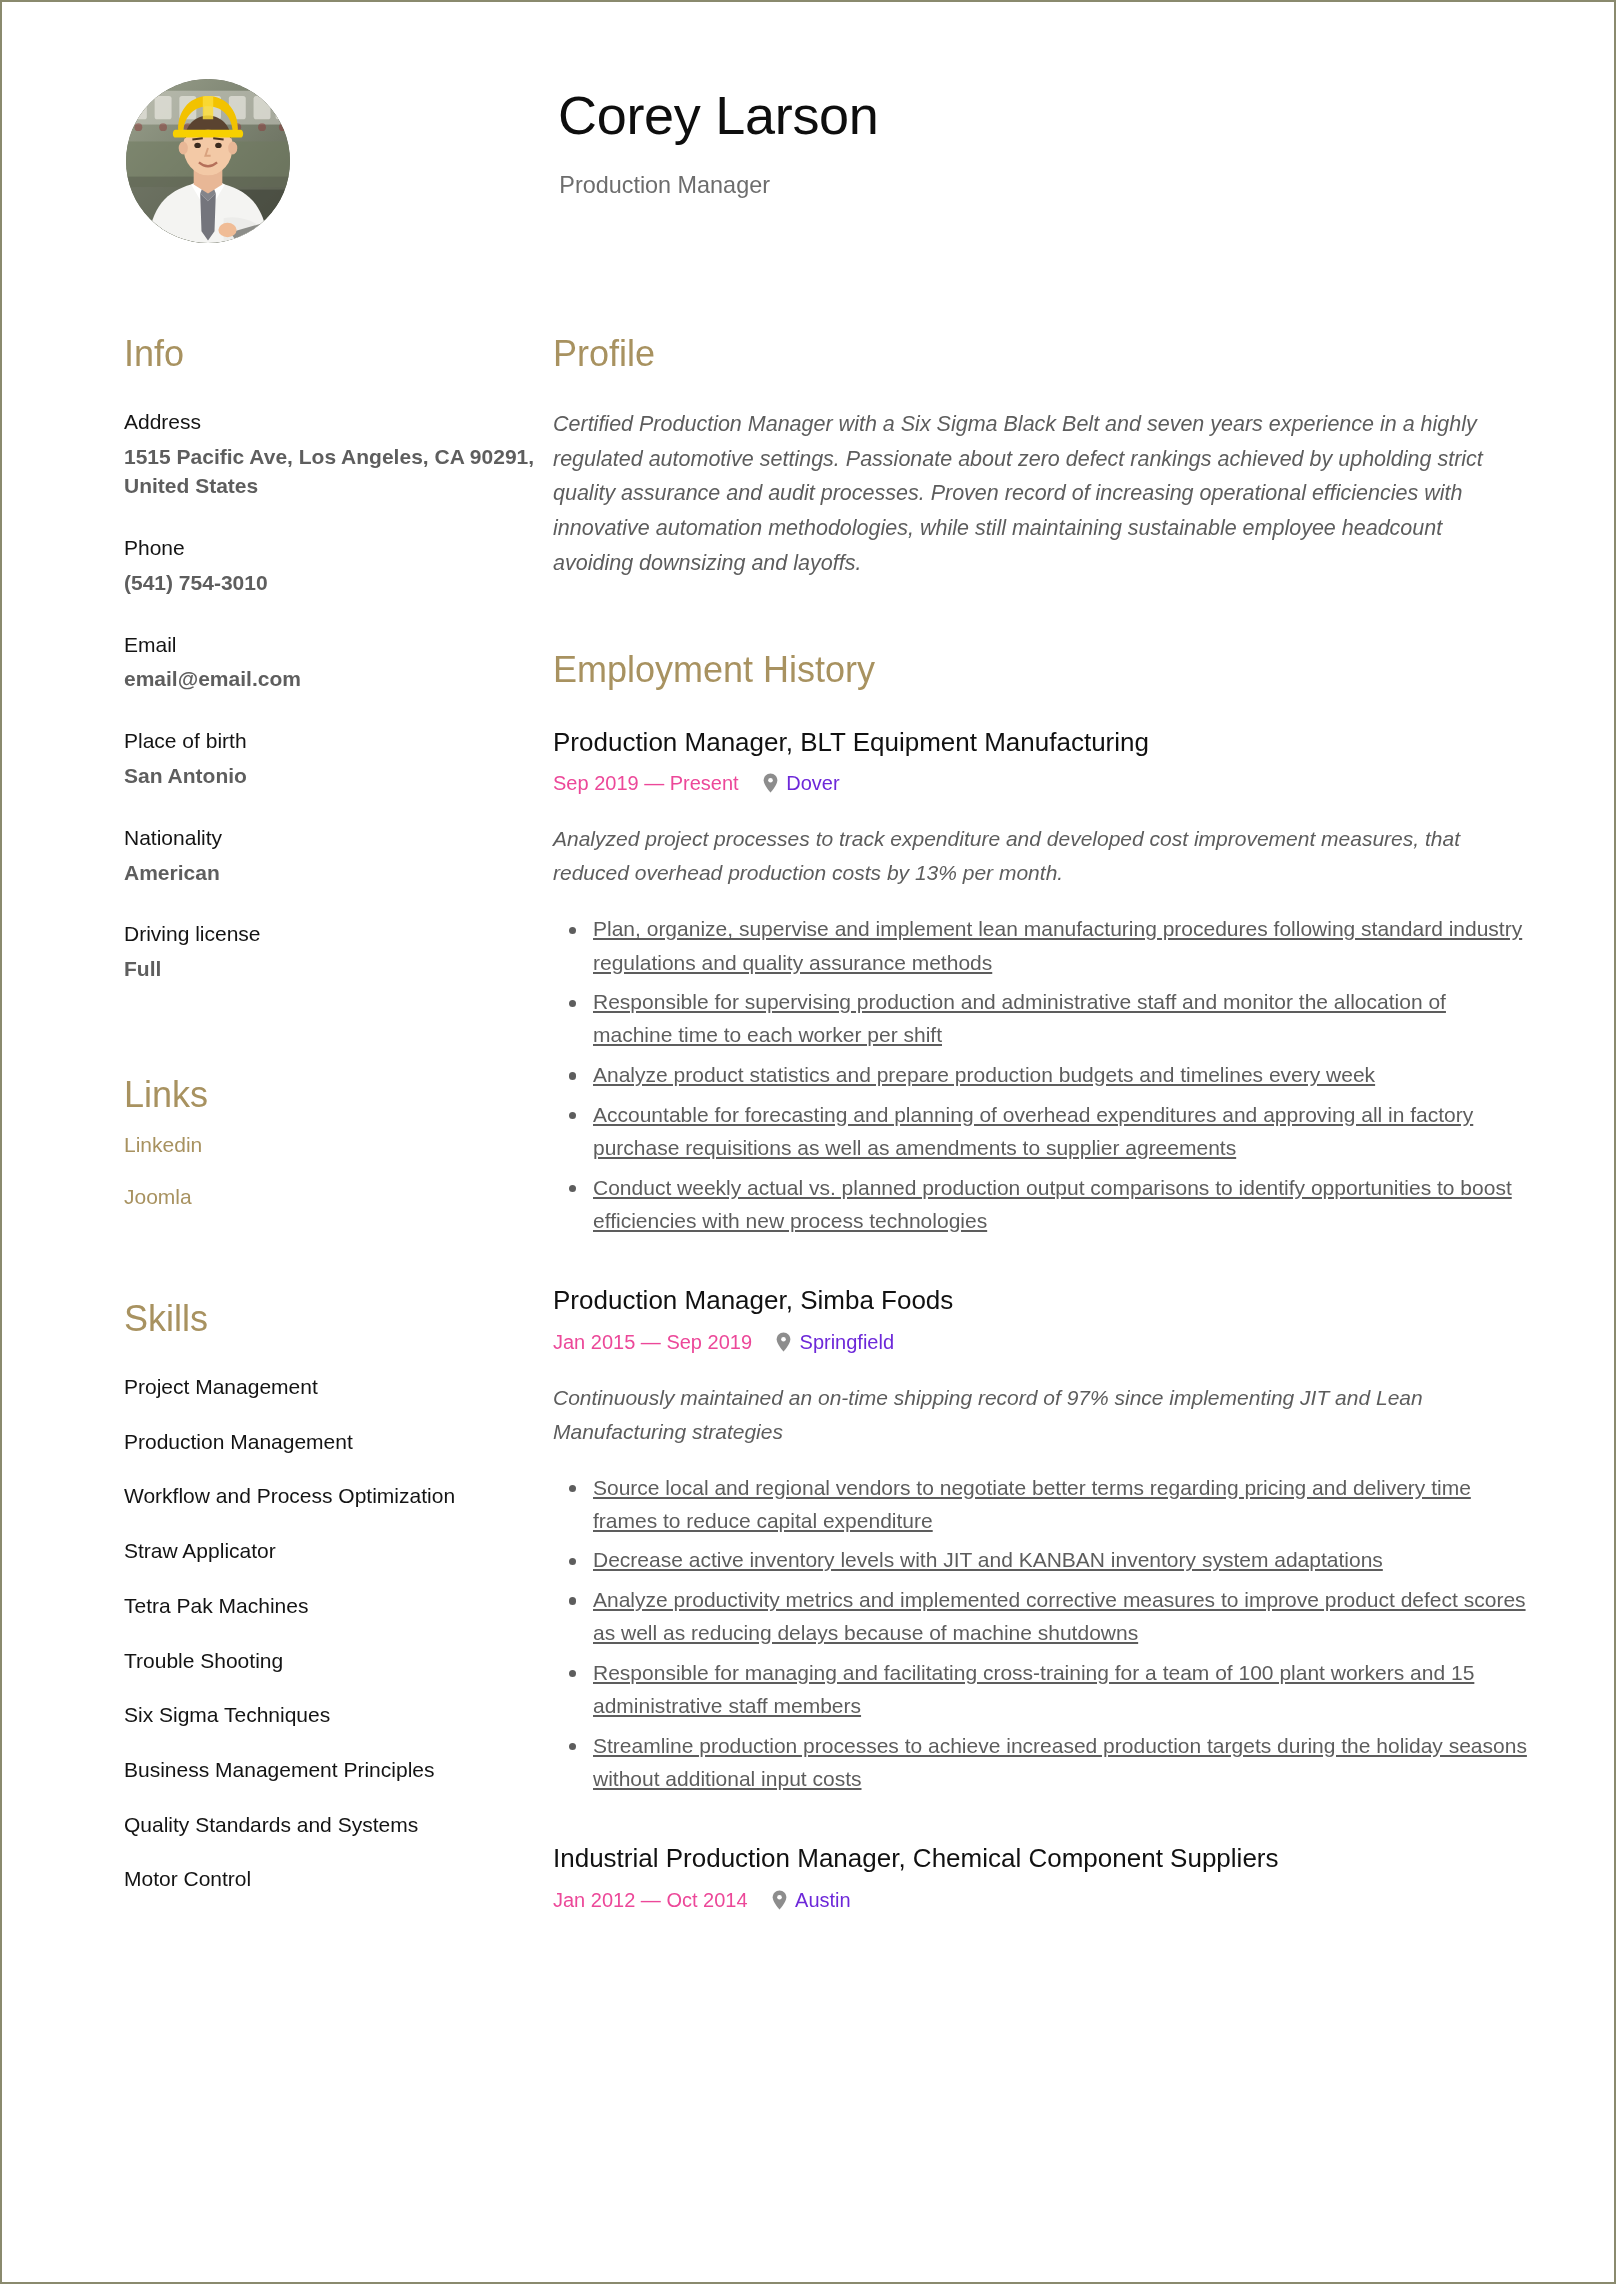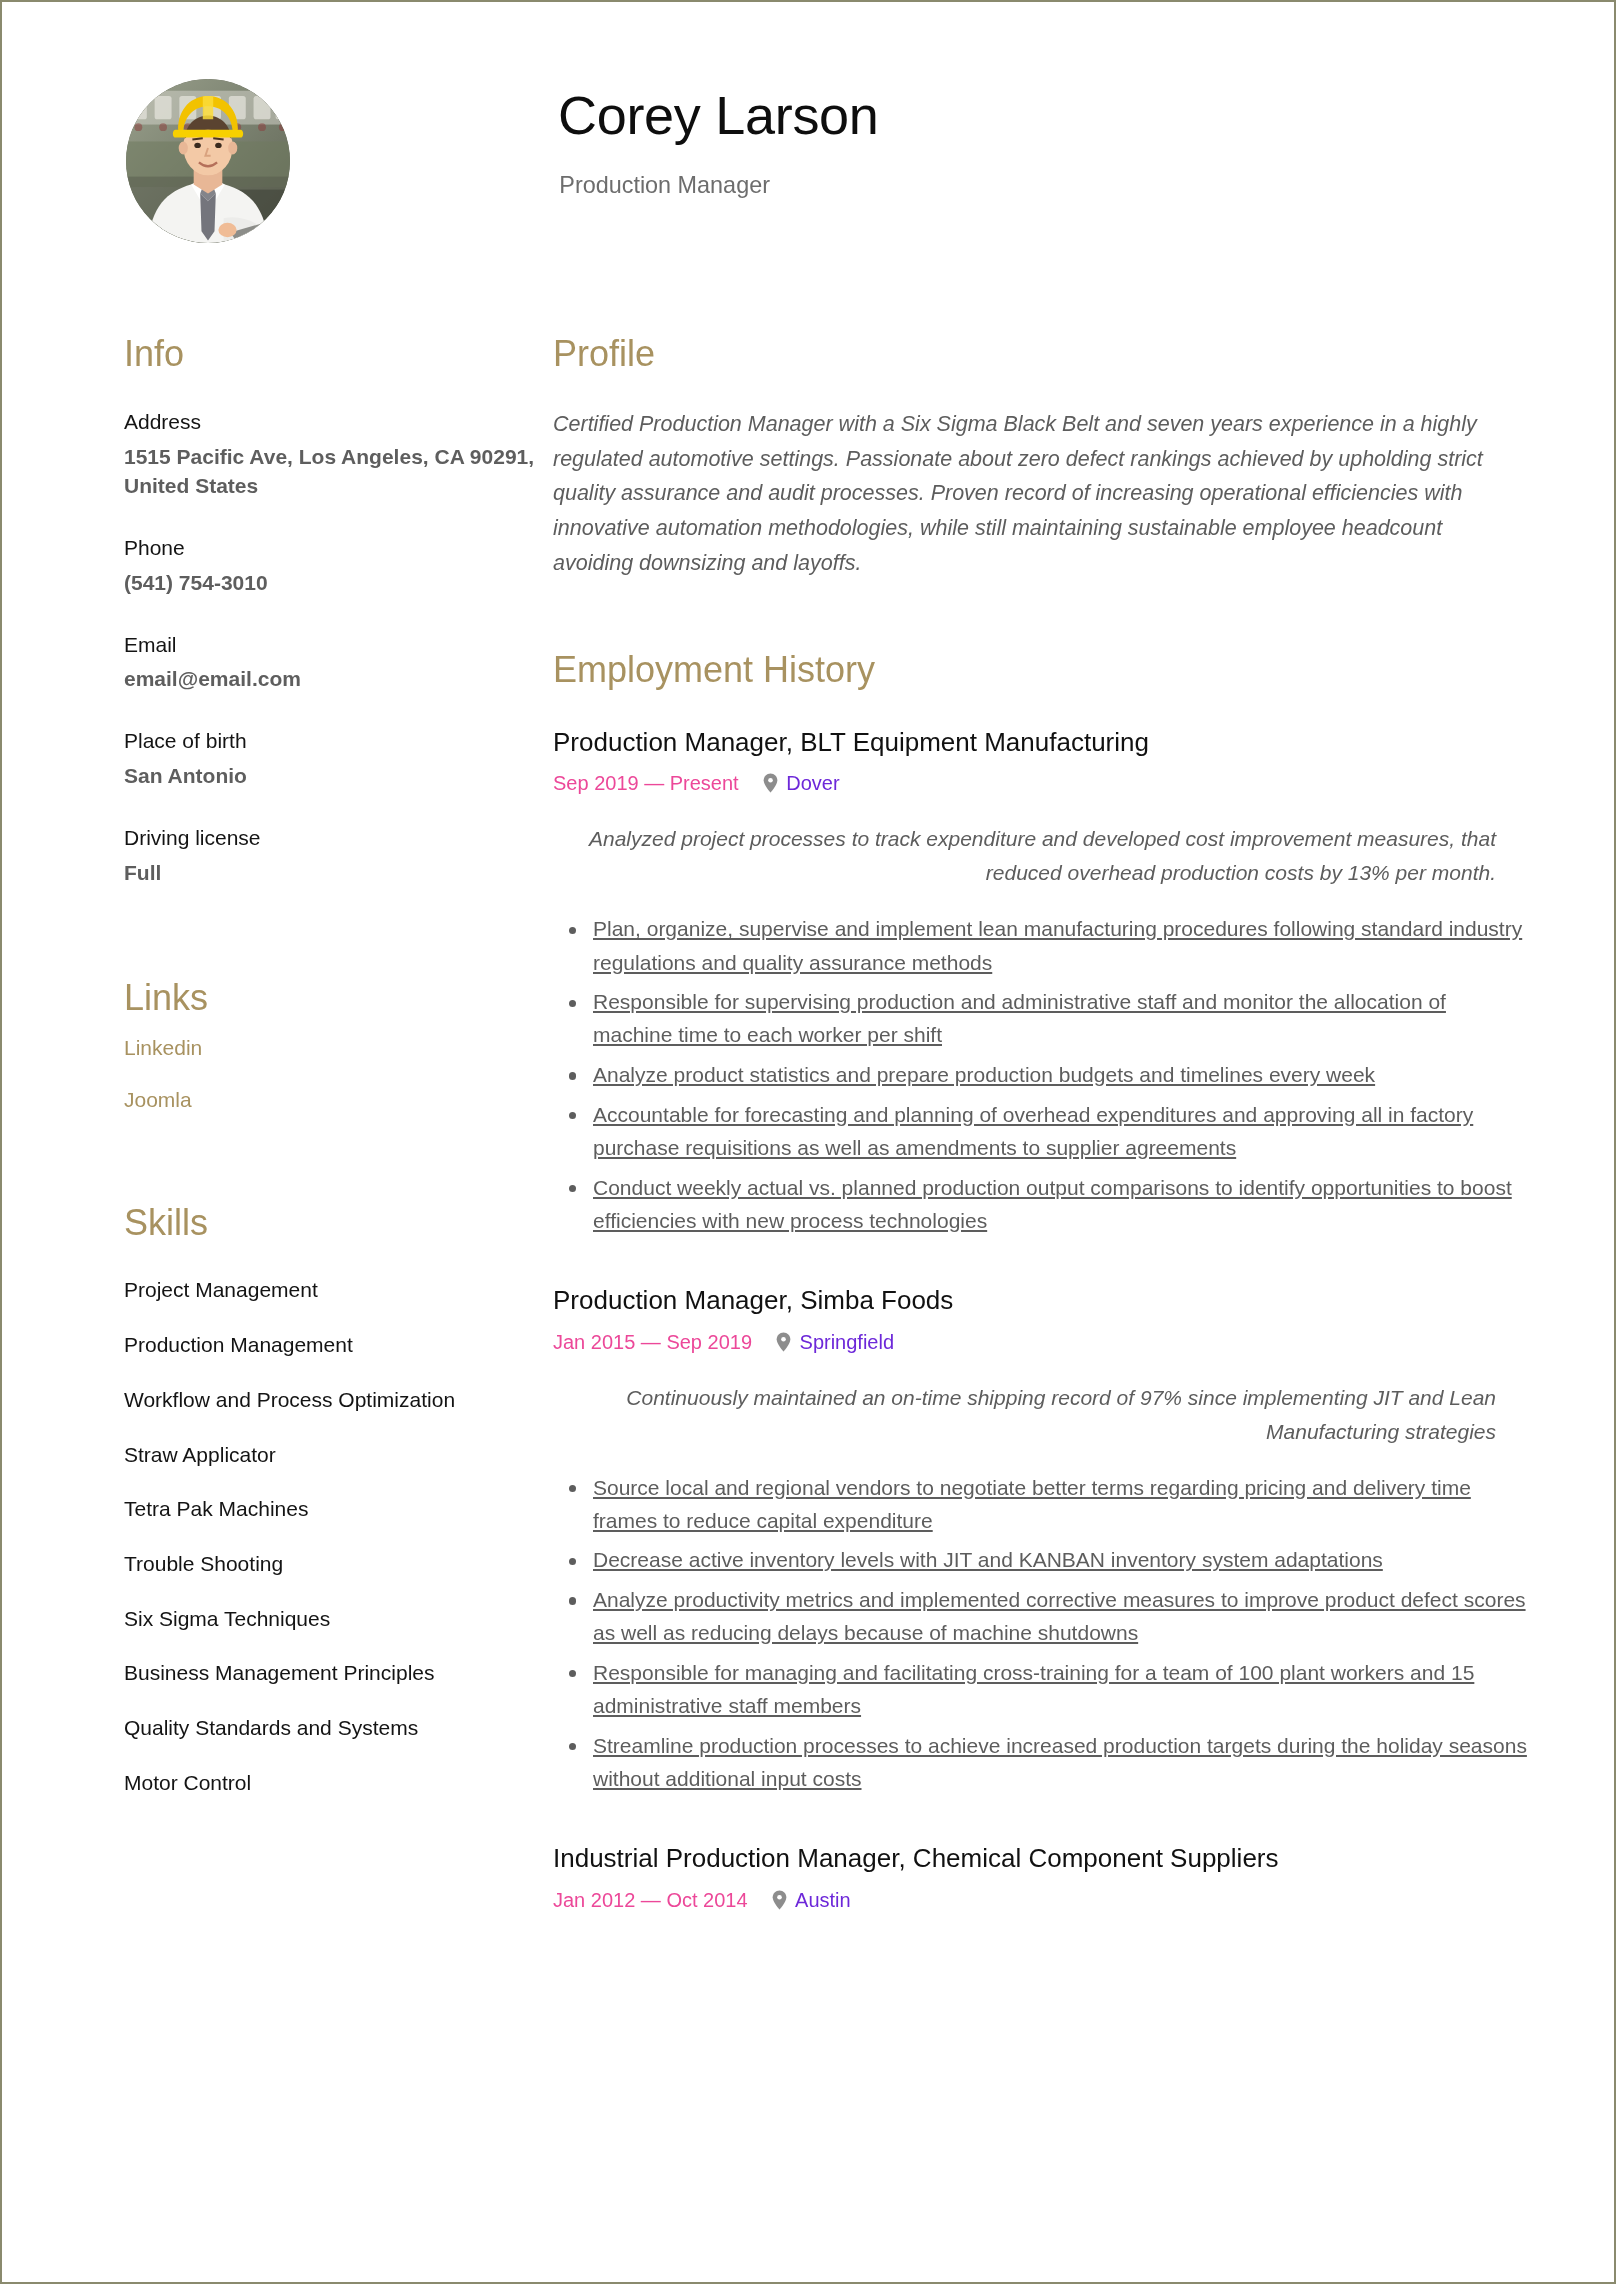--- a/index.html
+++ b/index.html
@@ -139,21 +139,20 @@
   .job-city{
     font-size:20px;line-height:1;
     color:#6d28d9;font-weight:400;
     white-space:nowrap;
   }
   .job-desc{
     font-size:21px;line-height:1.62;
     color:#5d5d5d;font-style:italic;
     margin:29px 0 0 0;
     max-width:943px;
-    text-align:right;
   }
   ul.job-bullets{
     list-style:none;
     margin:22px 0 0 0;padding:0;
   }
   ul.job-bullets li{
     position:relative;
     padding-left:40px;
     font-size:21px;line-height:1.58;
     color:#5d5d5d;
@@ -271,20 +270,24 @@
       </div>
       <div class="info-block">
         <div class="info-label">Email</div>
         <div class="info-value">email@email.com</div>
       </div>
       <div class="info-block">
         <div class="info-label">Place of birth</div>
         <div class="info-value">San Antonio</div>
       </div>
       <div class="info-block">
+        <div class="info-label">Nationality</div>
+        <div class="info-value">American</div>
+      </div>
+      <div class="info-block">
         <div class="info-label">Driving license</div>
         <div class="info-value">Full</div>
       </div>
 
       <div class="links-wrap">
         <h2 class="sec">Links</h2>
         <a class="link-item" href="#">Linkedin</a>
         <a class="link-item" href="#">Joomla</a>
       </div>
 

